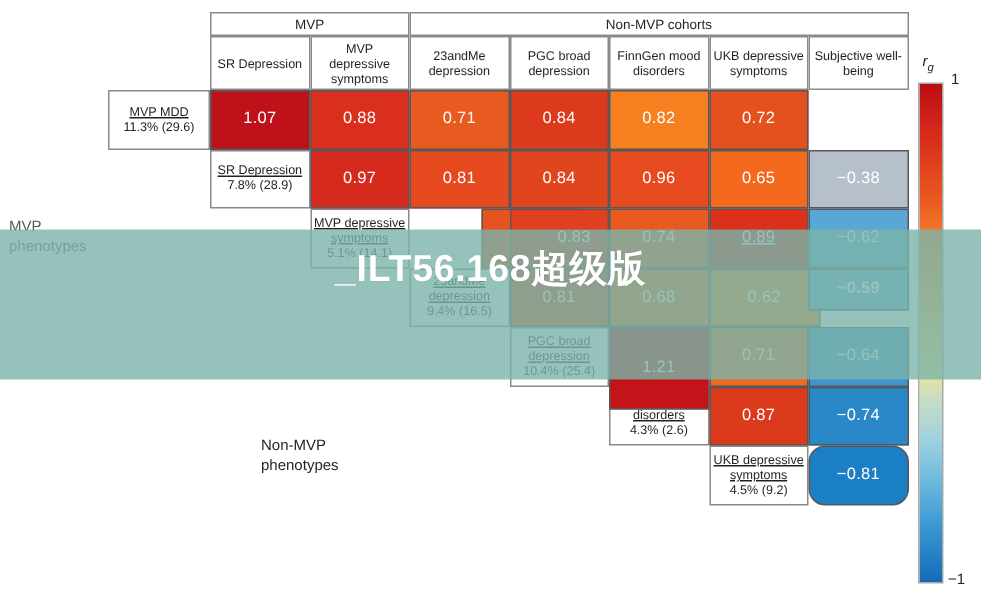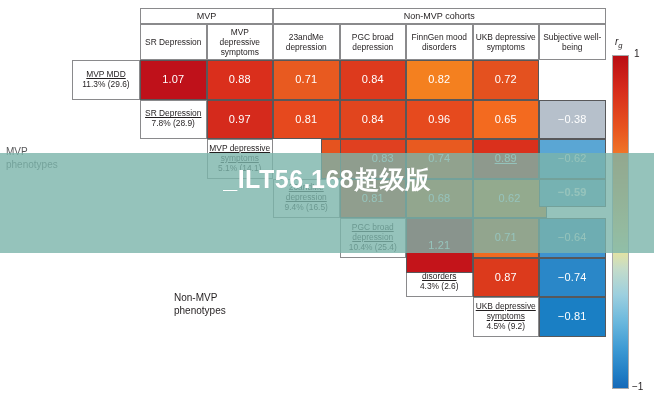--- a/index.html
+++ b/index.html
@@ -277,21 +277,21 @@
       </div>
       <div class="cell value" style="left: 399px; top: 210px; width: 66.5px; height: 39.5px; background: rgb(63, 147, 207);">
         <span>−0.64</span>
       </div>
       <div class="cell value" style="left: 332.5px; top: 249.5px; width: 66.5px; height: 39.5px; background: rgb(220, 58, 28);">
         <span>0.87</span>
       </div>
       <div class="cell value" style="left: 399px; top: 249.5px; width: 66.5px; height: 39.5px; background: rgb(42, 135, 200);">
         <span>−0.74</span>
       </div>
-      <div class="cell value" style="left: 399px; top: 289px; width: 66.5px; height: 39.5px; background: rgb(26, 127, 196);">
+      <div class="cell value" style="left: 399px; top: 289px; width: 66.5px; height: 39.5px; background: rgb(26, 127, 196); border-radius: 11px;">
         <span>−0.81</span>
       </div>
     </div>
 
   <div id="cb-label"><span>r</span><sub>g</sub></div>
   <div id="colorbar-wrap">
     <div id="colorbar"></div>
   </div>
   <div id="cb-top">1</div>
   <div id="cb-bot">−1</div>

